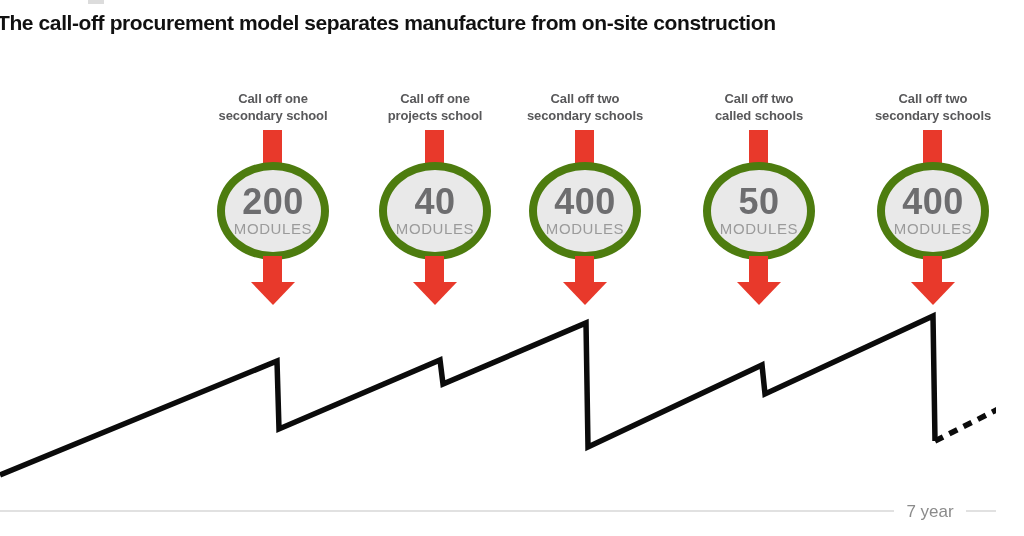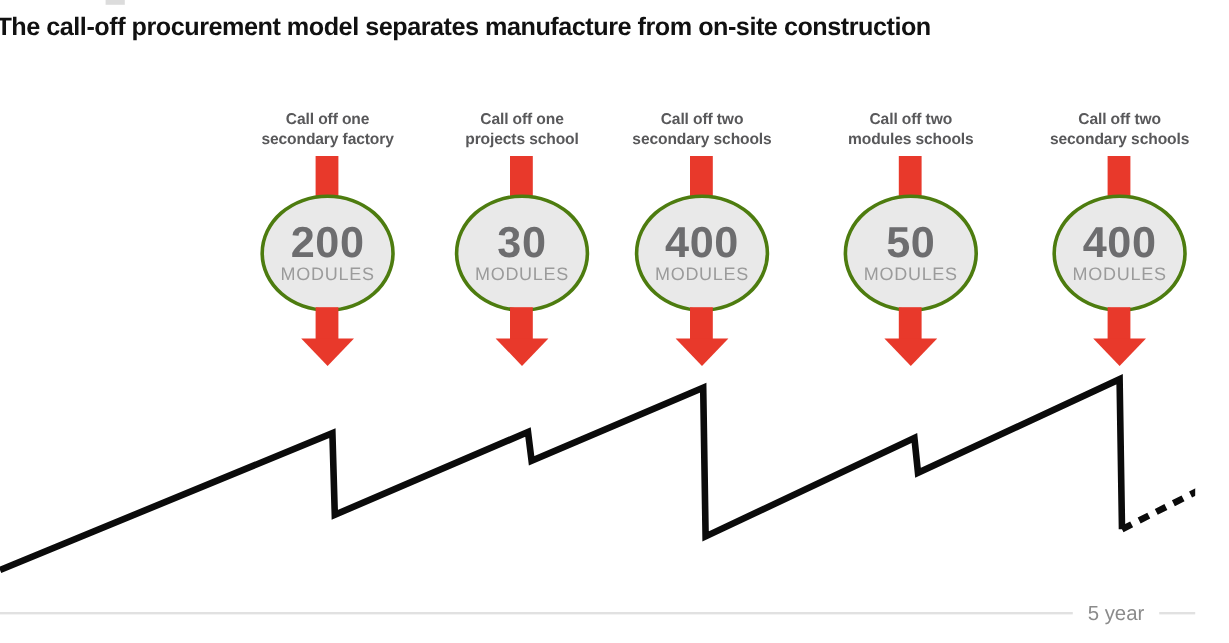--- a/index.html
+++ b/index.html
@@ -25,21 +25,21 @@
   }
   .co-stem-top{position:absolute;top:40px;left:75px;width:19px;height:36px;background:#e8392b;}
   .co-stem-bottom{position:absolute;top:166px;left:75px;width:19px;height:27px;background:#e8392b;}
   .co-arrowhead{
     position:absolute;top:192px;left:63px;width:0;height:0;
     border-left:22px solid transparent;border-right:22px solid transparent;
     border-top:23px solid #e8392b;
   }
   .co-circle{
     position:absolute;top:72px;left:29px;width:112px;height:98px;box-sizing:border-box;
-    background:#e9e9e9;border:3px solid #4d7c0f;border-radius:50%;
+    background:#e9e9e9;border:8px solid #4d7c0f;border-radius:50%;
     display:flex;flex-direction:column;align-items:center;justify-content:center;
   }
   .co-value{font-size:36px;line-height:34px;font-weight:600;color:#6d6d6f;letter-spacing:0.5px;}
   .co-unit{font-size:15px;line-height:17px;font-weight:400;color:#9b9b9b;letter-spacing:0.6px;margin-top:1px;}
   
   .chart-svg{position:absolute;left:0;top:0;width:1024px;height:536px;}
   .axis-seg{position:absolute;top:510px;height:2px;background:#e1e1e1;}
   .axis-seg.left{left:0;width:894px;}
   .axis-seg.right{left:966px;width:58px;}
   .axis-label{
@@ -54,45 +54,45 @@
 
   <div class="crop-artifact"></div>
   <div class="title">The call-off procurement model separates manufacture from on-site construction</div>
 
   <svg class="chart-svg" viewBox="0 0 1024 536">
     <polyline fill="none" stroke="#0b0b0b" stroke-width="5.5" stroke-linejoin="miter" points="0,475 277,361 279,429 440,360 443,384 586,323 588,447 762,365 765,394 933,316 935,441"></polyline>
     <polyline fill="none" stroke="#0b0b0b" stroke-width="5.5" stroke-dasharray="9 7" points="935,441 1024,396"></polyline>
   </svg>
 
   <div class="axis-seg left"></div>
-  <div class="axis-label">5 year</div>
+  <div class="axis-label">7 year</div>
   <div class="axis-seg right"></div>
 
   <div class="callout" style="left:188px">
     <div class="co-label">
       <span>Call off one</span><br>
-      <span>secondary factory</span>
+      <span>secondary school</span>
     </div>
     <div class="co-stem-top"></div>
     <div class="co-circle">
       <div class="co-value">200</div>
       <div class="co-unit">MODULES</div>
     </div>
     <div class="co-stem-bottom"></div>
     <div class="co-arrowhead"></div>
   </div>
 
   <div class="callout" style="left:350px">
     <div class="co-label">
       <span>Call off one</span><br>
       <span>projects school</span>
     </div>
     <div class="co-stem-top"></div>
     <div class="co-circle">
-      <div class="co-value">30</div>
+      <div class="co-value">40</div>
       <div class="co-unit">MODULES</div>
     </div>
     <div class="co-stem-bottom"></div>
     <div class="co-arrowhead"></div>
   </div>
 
   <div class="callout" style="left:500px">
     <div class="co-label">
       <span>Call off two</span><br>
       <span>secondary schools</span>
@@ -102,21 +102,21 @@
       <div class="co-value">400</div>
       <div class="co-unit">MODULES</div>
     </div>
     <div class="co-stem-bottom"></div>
     <div class="co-arrowhead"></div>
   </div>
 
   <div class="callout" style="left:674px">
     <div class="co-label">
       <span>Call off two</span><br>
-      <span>modules schools</span>
+      <span>called schools</span>
     </div>
     <div class="co-stem-top"></div>
     <div class="co-circle">
       <div class="co-value">50</div>
       <div class="co-unit">MODULES</div>
     </div>
     <div class="co-stem-bottom"></div>
     <div class="co-arrowhead"></div>
   </div>
 

